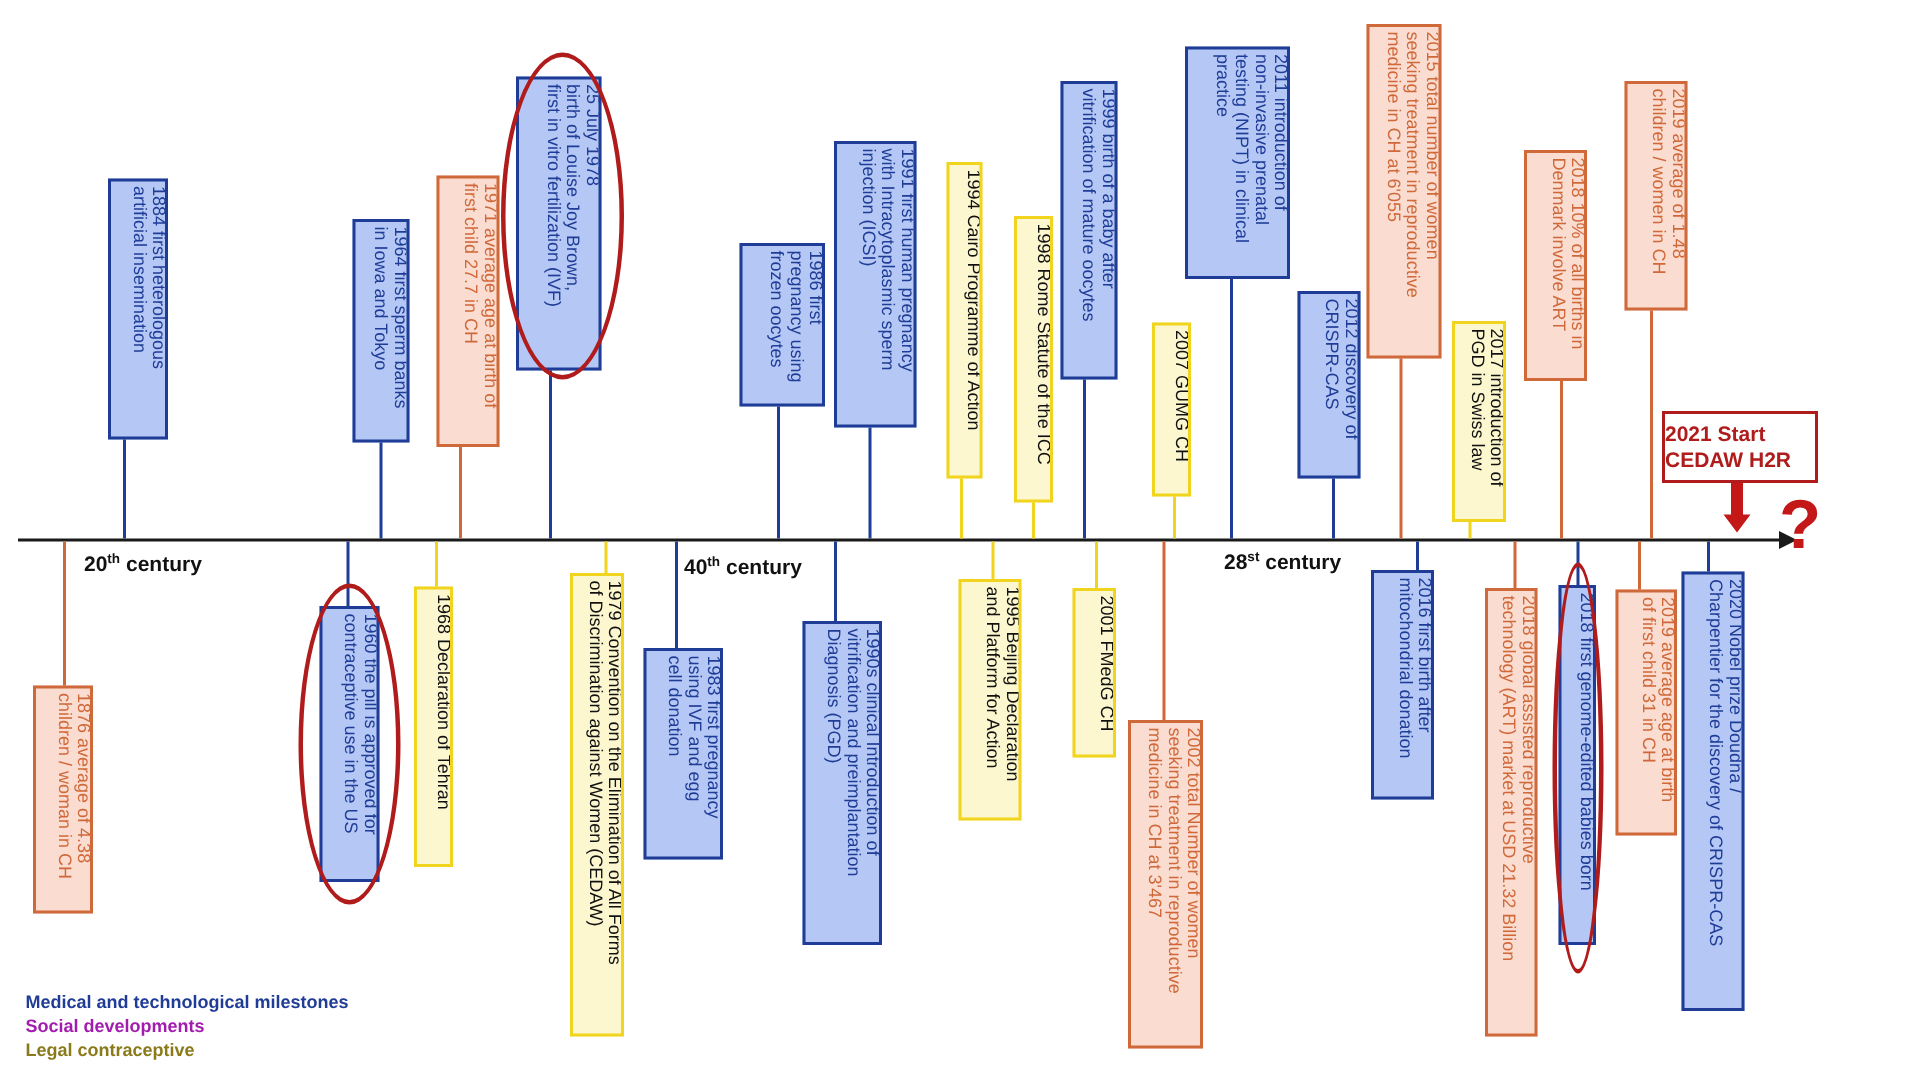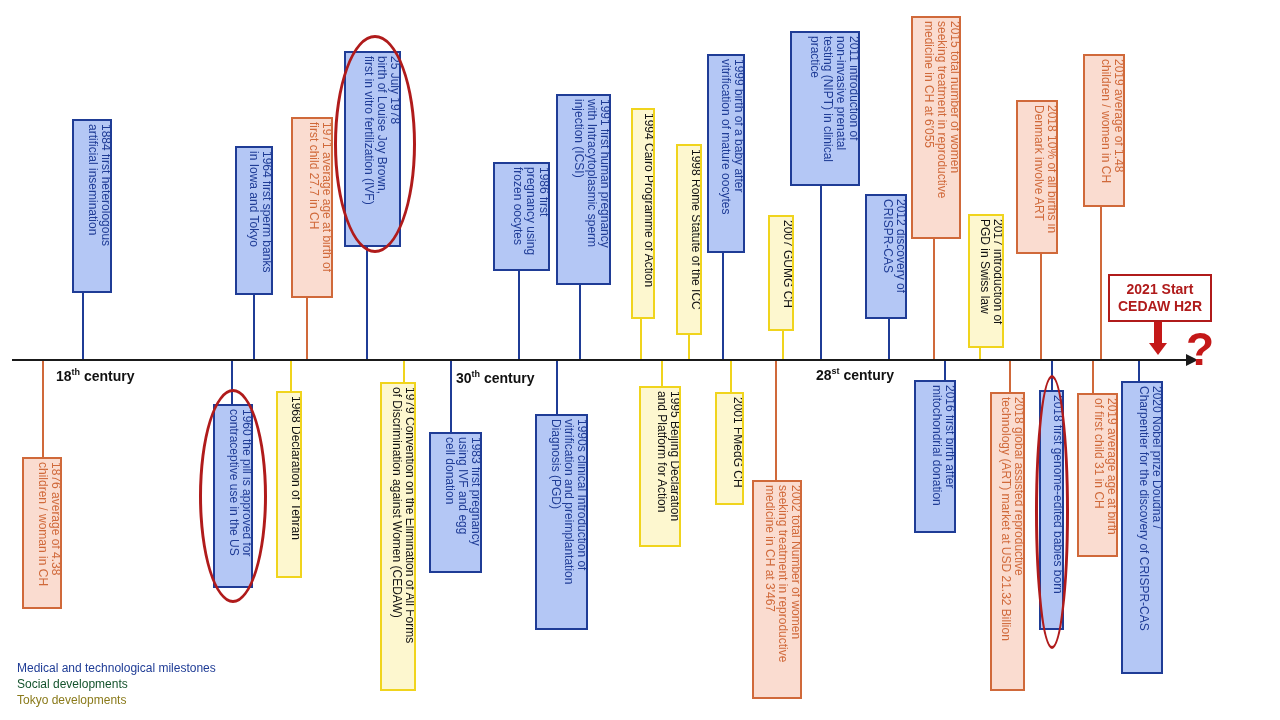--- a/index.html
+++ b/index.html
@@ -16,38 +16,38 @@
                 font-size: 12px; line-height: 13px; padding: 2px 3px; box-sizing: border-box; }
     .med { background: #b4c7f5; border-color: #1f3c96; color: #1f3c96; }
     .soc { background: #fadcd0; border-color: #d0693a; color: #d0693a; }
     .leg { background: #fdf7cf; border-color: #f0d41d; color: #111111; }
     .stem.med { background: #1f3c96; }
     .stem.soc { background: #d0693a; }
     .stem.leg { background: #f0d41d; }
     .oval { position: absolute; border: 3px solid #b01b1b; border-radius: 50%; box-sizing: border-box; }
     .urpp { position: absolute; left: 1108px; top: 274px; width: 104px; height: 48px; box-sizing: border-box;
             border: 2px solid #b01b1b; color: #b01b1b; font-weight: bold; font-size: 14px; line-height: 17px;
-            text-align: center; padding-top: 5px; background: #fff; }
+            text-align: left; padding-top: 5px; background: #fff; }
     .urpp-arrow-shaft { position: absolute; left: 1154px; top: 322px; width: 8px; height: 22px; background: #c41818; }
     .urpp-arrow-head { position: absolute; left: 1149px; top: 343px; width: 0; height: 0;
                        border-left: 9px solid transparent; border-right: 9px solid transparent; border-top: 12px solid #c41818; }
     .question { position: absolute; left: 1186px; top: 326px; font-size: 46px; font-weight: bold; color: #c41818; line-height: 46px; }
-    .legend { position: absolute; left: 17px; top: 660px; font-weight: normal; font-size: 12px; line-height: 16px; }
+    .legend { position: absolute; left: 17px; top: 660px; font-weight: bold; font-size: 12px; line-height: 16px; }
     .legend .l-med { color: #1f3c96; }
-    .legend .l-soc { color: #14532d; }
+    .legend .l-soc { color: #a21caf; }
     .legend .l-leg { color: #8a7a1a; }
   </style>
 </head>
 <body>
 
 <div class="axis"></div>
 <div class="axis-arrow"></div>
 
-<div class="century" style="left:56px; top:367px;"><span>18</span><sup>th</sup><span> century</span></div>
-<div class="century" style="left:456px; top:369px;"><span>30</span><sup>th</sup><span> century</span></div>
+<div class="century" style="left:56px; top:367px;"><span>20</span><sup>th</sup><span> century</span></div>
+<div class="century" style="left:456px; top:369px;"><span>40</span><sup>th</sup><span> century</span></div>
 <div class="century" style="left:816px; top:366px;"><span>28</span><sup>st</sup><span> century</span></div>
 
 <div class="stem med" style="left:82px; top:292px; height:67px;"></div>
 <div class="box med" style="left:72px; top:119px; width:40px; height:174px;">
   <div class="txt" style="width:174px; height:40px; transform: translate(40px,0) rotate(90deg);">1884 first heterologous
 artificial insemination</div>
   </div>
 
 <div class="stem med" style="left:253px; top:294px; height:65px;"></div>
 <div class="box med" style="left:235px; top:146px; width:38px; height:149px;">
@@ -233,14 +233,14 @@
   <div>2021 Start</div>
   <div>CEDAW H2R</div>
 </div>
 <div class="urpp-arrow-shaft"></div>
 <div class="urpp-arrow-head"></div>
 <div class="question">?</div>
 
 <div class="legend">
   <div class="l-med">Medical and technological milestones</div>
   <div class="l-soc">Social developments</div>
-  <div class="l-leg">Tokyo developments</div>
+  <div class="l-leg">Legal contraceptive</div>
 </div>
 
 </body></html>

